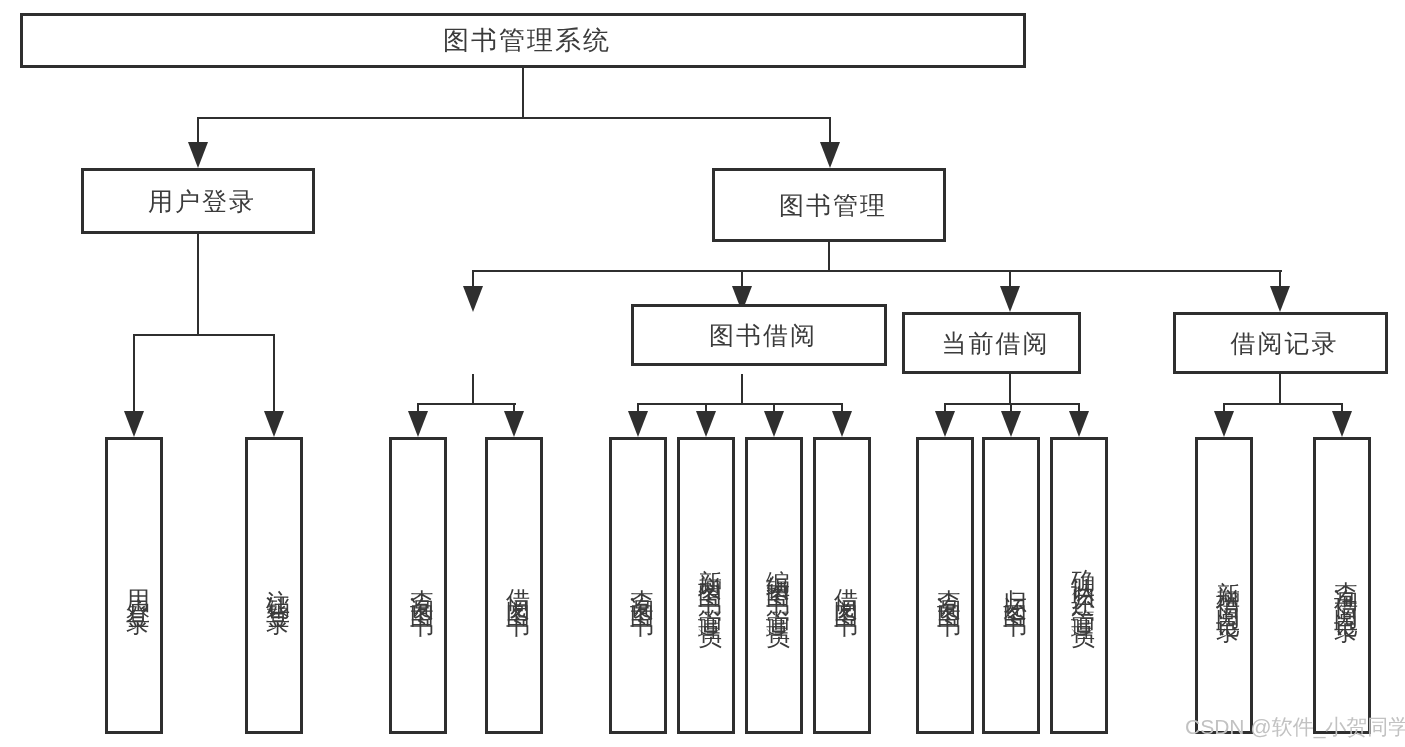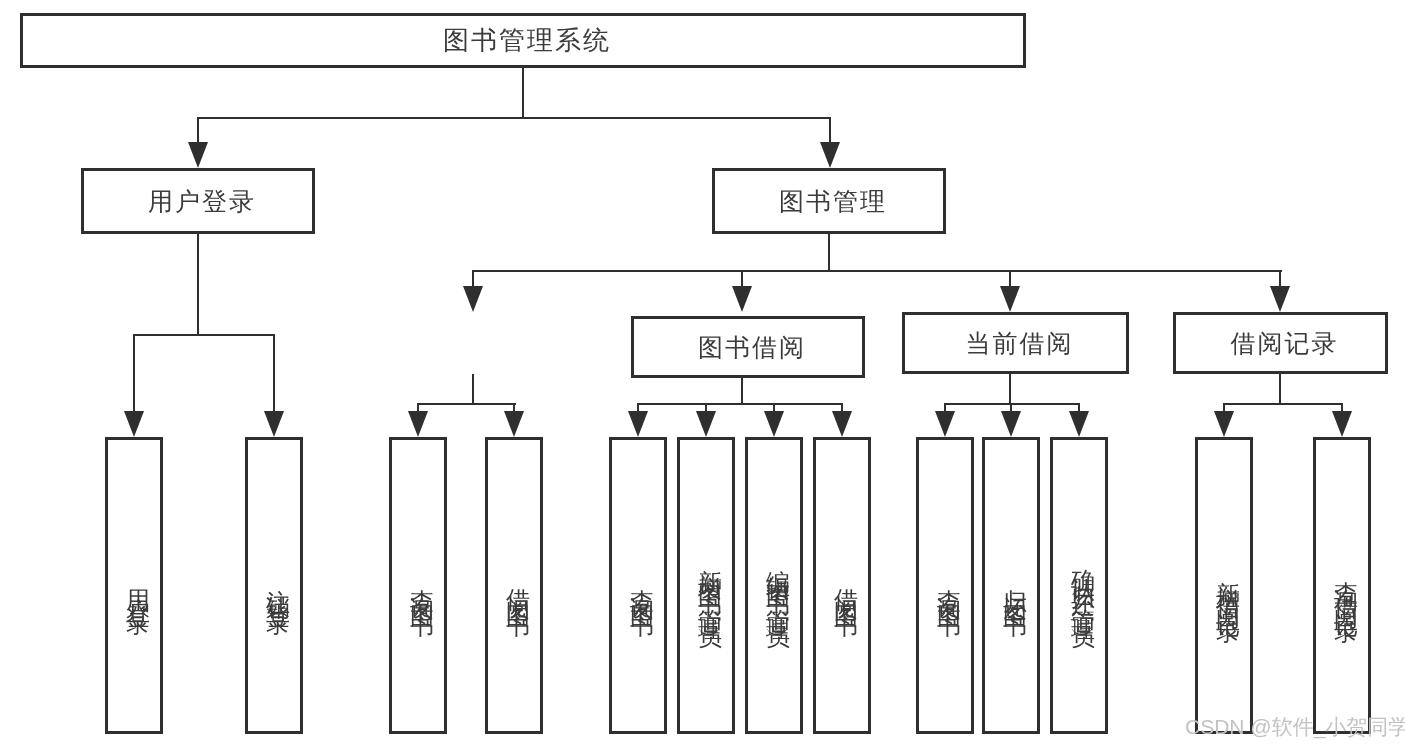--- a/index.html
+++ b/index.html
@@ -31,24 +31,24 @@
   }
 </style>
 </head>
 <body>
 
 <div class="stage">
 
   <div class="box hbox root" style="left:20px;top:13px;width:1006px;height:55px">图书管理系统</div>
 
   <div class="box hbox" style="left:81px;top:168px;width:234px;height:66px">用户登录</div>
-  <div class="box hbox" style="left:712px;top:168px;width:234px;height:66px">图书管理</div>
+  <div class="box hbox" style="left:712px;top:168px;width:234px;height:74px">图书管理</div>
 
-  <div class="box hbox" style="left:631px;top:316px;width:234px;height:62px">图书借阅</div>
-  <div class="box hbox" style="left:902px;top:312px;width:227px;height:62px">当前借阅</div>
+  <div class="box hbox" style="left:631px;top:304px;width:256px;height:62px">图书借阅</div>
+  <div class="box hbox" style="left:902px;top:312px;width:179px;height:62px">当前借阅</div>
   <div class="box hbox" style="left:1173px;top:312px;width:215px;height:62px">借阅记录</div>
 
   <div class="box vbox" style="left:105px;top:437px;width:58px;height:297px">用户登录</div>
   <div class="box vbox" style="left:245px;top:437px;width:58px;height:297px">注销登录</div>
 
   <div class="box vbox" style="left:389px;top:437px;width:58px;height:297px">查询图书</div>
   <div class="box vbox" style="left:485px;top:437px;width:58px;height:297px">借阅图书</div>
 
   <div class="box vbox" style="left:609px;top:437px;width:58px;height:297px">查询图书</div>
   <div class="box vbox" style="left:677px;top:437px;width:58px;height:297px">新增图书（管理员）</div>

